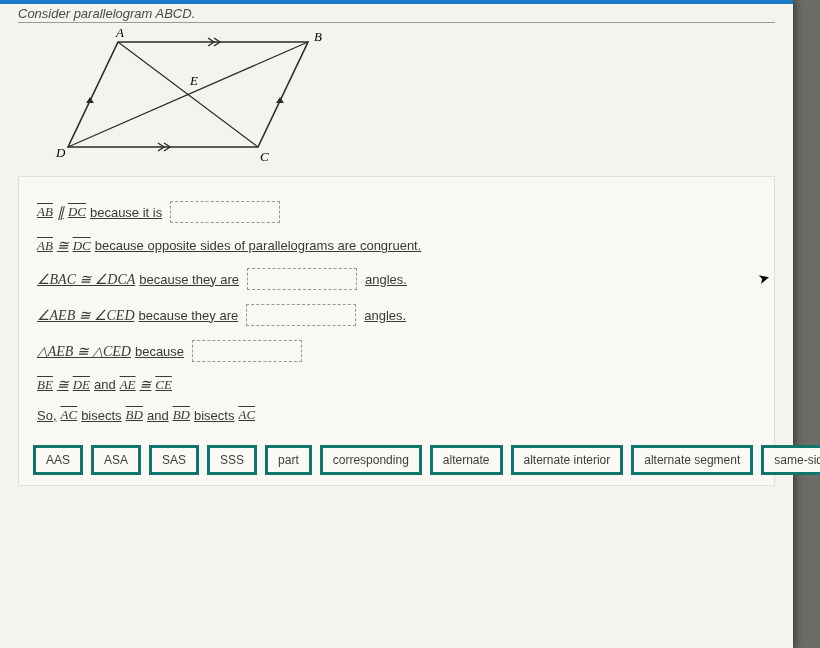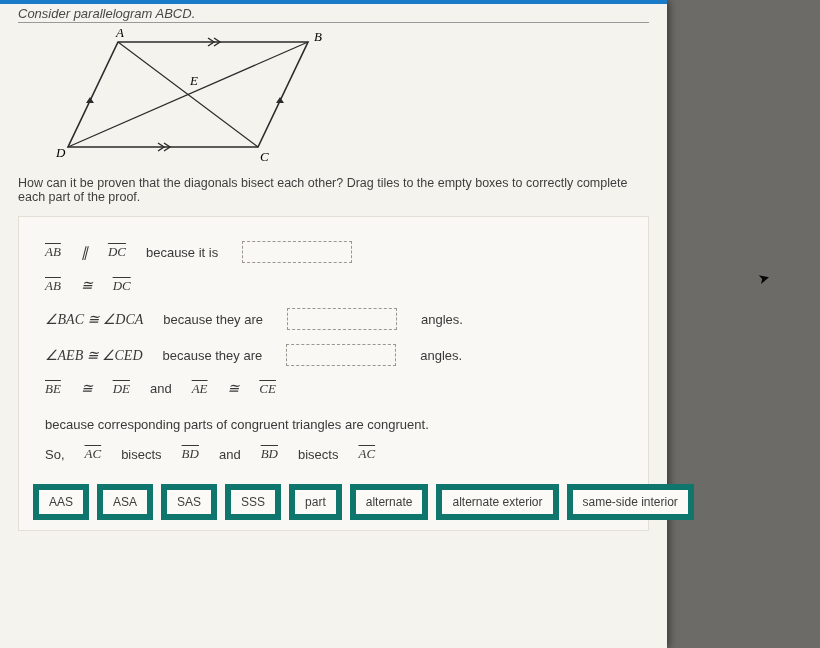--- a/index.html
+++ b/index.html
@@ -6,21 +6,21 @@
   body {
     font-family: Arial, Helvetica, sans-serif;
     background: #6d6b68;
     width: 820px;
     height: 648px;
     overflow: hidden;
     position: relative;
   }
   .page {
     background: #f5f3ee;
-    width: 667px;
+    width: 793px;
     min-height: 648px;
     box-shadow: 2px 0 8px rgba(0,0,0,0.5);
     padding: 0;
     position: relative;
   }
   .topbar {
     height: 4px;
     background: #1a7bc8;
   }
   .content {
@@ -47,24 +47,25 @@
   .proof-area {
     background: #f9f8f4;
     border: 1px solid #e2dfd7;
     padding: 10px 14px;
     margin-top: 6px;
   }
   .step {
     display: flex;
     align-items: center;
     flex-wrap: wrap;
-    margin: 14px 12px;
+    margin: 14px 4px;
     font-size: 13px;
     color: #3a3937;
-    gap: 20px;
+    gap: 4px;
+    text-decoration: underline;
   }
   .step .math {
     font-family: "Times New Roman", serif;
     font-style: italic;
     font-size: 14px;
   }
   .overline { text-decoration: overline; font-style: italic; font-family: "Times New Roman", serif;}
   .dropzone {
     display: inline-block;
     min-width: 110px;
@@ -74,21 +75,21 @@
     vertical-align: middle;
   }
   .tiles {
     margin-top: 22px;
     display: flex;
     gap: 8px;
     flex-wrap: nowrap;
     align-items: center;
   }
   .tile {
-    border: 6px solid #0f766e;
+    border: 3px solid #0f766e;
     background: #fbfaf6;
     padding: 5px 10px;
     font-size: 12px;
     color: #3e3d3b;
     cursor: grab;
     white-space: nowrap;
   }
   .cursor-arrow {
     position: absolute;
     right: 50px;
@@ -124,83 +125,89 @@
         <path d="M242,70 l-4,6 l8,0 z" fill="#2b2b2b"></path>
 
         <text x="78" y="10" font-size="13" font-style="italic" font-family="Times New Roman">A</text>
         <text x="276" y="14" font-size="13" font-style="italic" font-family="Times New Roman">B</text>
         <text x="222" y="134" font-size="13" font-style="italic" font-family="Times New Roman">C</text>
         <text x="18" y="130" font-size="13" font-style="italic" font-family="Times New Roman">D</text>
         <text x="152" y="58" font-size="13" font-style="italic" font-family="Times New Roman">E</text>
       </svg>
     </div>
 
-    <div class="question">How can it be proven that the diagonals bisect each other?  Drag tiles to the empty boxes to correctly complete each part of the proof.</div>
 
     <div class="proof-area">
 
       <div class="step">
         <span class="overline">AB</span>
         <span class="math"> ∥ </span>
         <span class="overline">DC</span>
         <span> because it is </span>
         <span class="dropzone"></span>
       </div>
 
       <div class="step">
         <span class="overline">AB</span>
         <span class="math"> ≅ </span>
         <span class="overline">DC</span>
+        <span> because opposite sides of parallelograms are congruent.</span>
       </div>
 
       <div class="step">
         <span class="math">∠BAC ≅ ∠DCA</span>
         <span> because they are </span>
         <span class="dropzone"></span>
         <span> angles.</span>
       </div>
 
       <div class="step">
         <span class="math">∠AEB ≅ ∠CED</span>
         <span> because they are </span>
         <span class="dropzone"></span>
         <span> angles.</span>
       </div>
 
+      <div class="step">
+        <span class="math">△AEB ≅ △CED</span>
+        <span> because </span>
+        <span class="dropzone"></span>
+      </div>
 
       <div class="step">
         <span class="overline">BE</span>
         <span class="math"> ≅ </span>
         <span class="overline">DE</span>
         <span> and </span>
         <span class="overline">AE</span>
         <span class="math"> ≅ </span>
         <span class="overline">CE</span>
-        <span> because corresponding parts of congruent triangles are congruent.</span>
       </div>
 
       <div class="step">
         <span>So, </span>
         <span class="overline">AC</span>
         <span> bisects </span>
         <span class="overline">BD</span>
         <span> and </span>
         <span class="overline">BD</span>
         <span> bisects </span>
         <span class="overline">AC</span>
       </div>
 
       <div class="tiles">
         <div class="tile">AAS</div>
         <div class="tile">ASA</div>
         <div class="tile">SAS</div>
         <div class="tile">SSS</div>
         <div class="tile">part</div>
+        <div class="tile">corresponding</div>
         <div class="tile">alternate</div>
-        <div class="tile">alternate exterior</div>
+        <div class="tile">alternate interior</div>
+        <div class="tile">alternate segment</div>
         <div class="tile">same-side interior</div>
       </div>
 
     </div>
   </div>
 </div>
 
 <div class="cursor-arrow">➤</div>
 
 </body></html>

